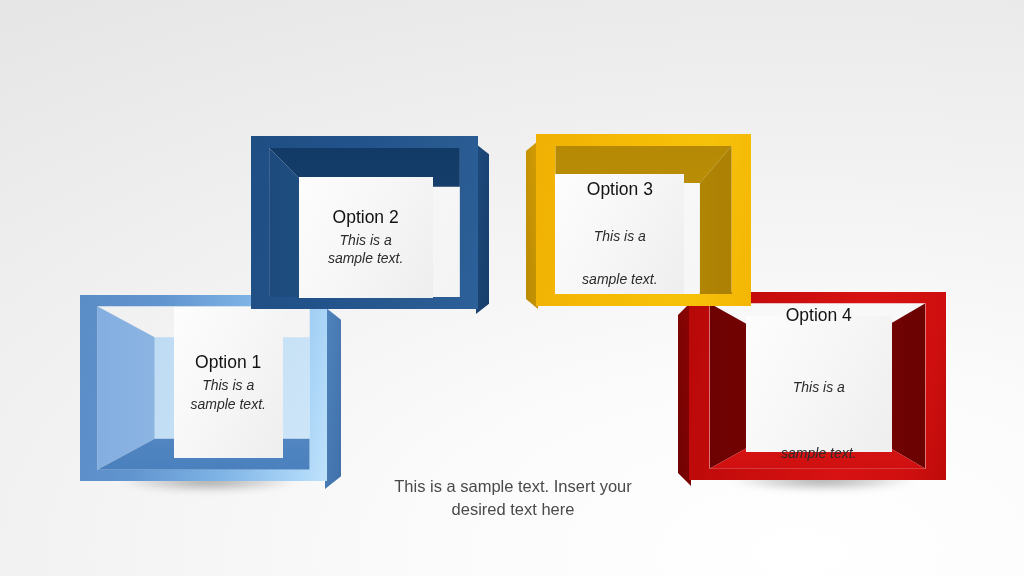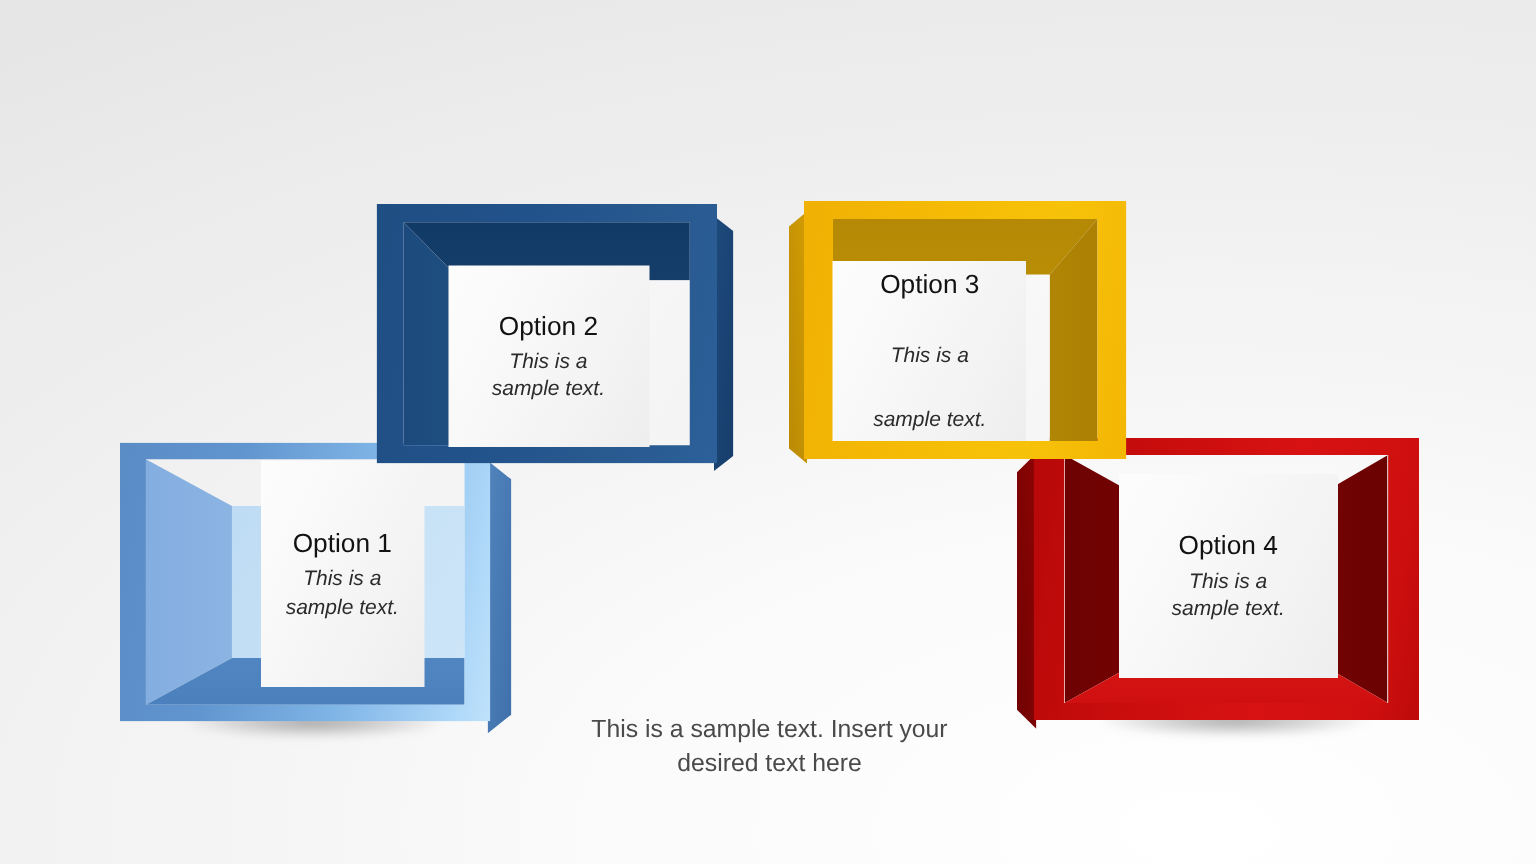--- a/index.html
+++ b/index.html
@@ -207,21 +207,21 @@
   #box4 .wall-back {
     background: linear-gradient(120deg, #fbfbfb 0%, #f2f2f2 100%);
     clip-path: polygon(22% 16%, 79% 16%, 79% 84%, 22% 84%);
   }
   #box4 .slab-left {
     left: -11px; top: 10px; width: 13px; height: 184px;
     background: linear-gradient(265deg, #8c0404 0%, #700202 100%);
     clip-path: polygon(100% 0, 100% 100%, 0 93%, 0 7%);
     z-index: 2;
   }
-  #box4 .card { left: 22%; top: 13%; width: 57%; height: 72%; }
+  #box4 .card { left: 22%; top: 13%; width: 57%; height: 72%; gap: 48px; }
 
   
   #caption {
     position: absolute;
     left: 368px;
     top: 475px;
     width: 290px;
     text-align: center;
     font-size: 16.5px;
     line-height: 1.42;

